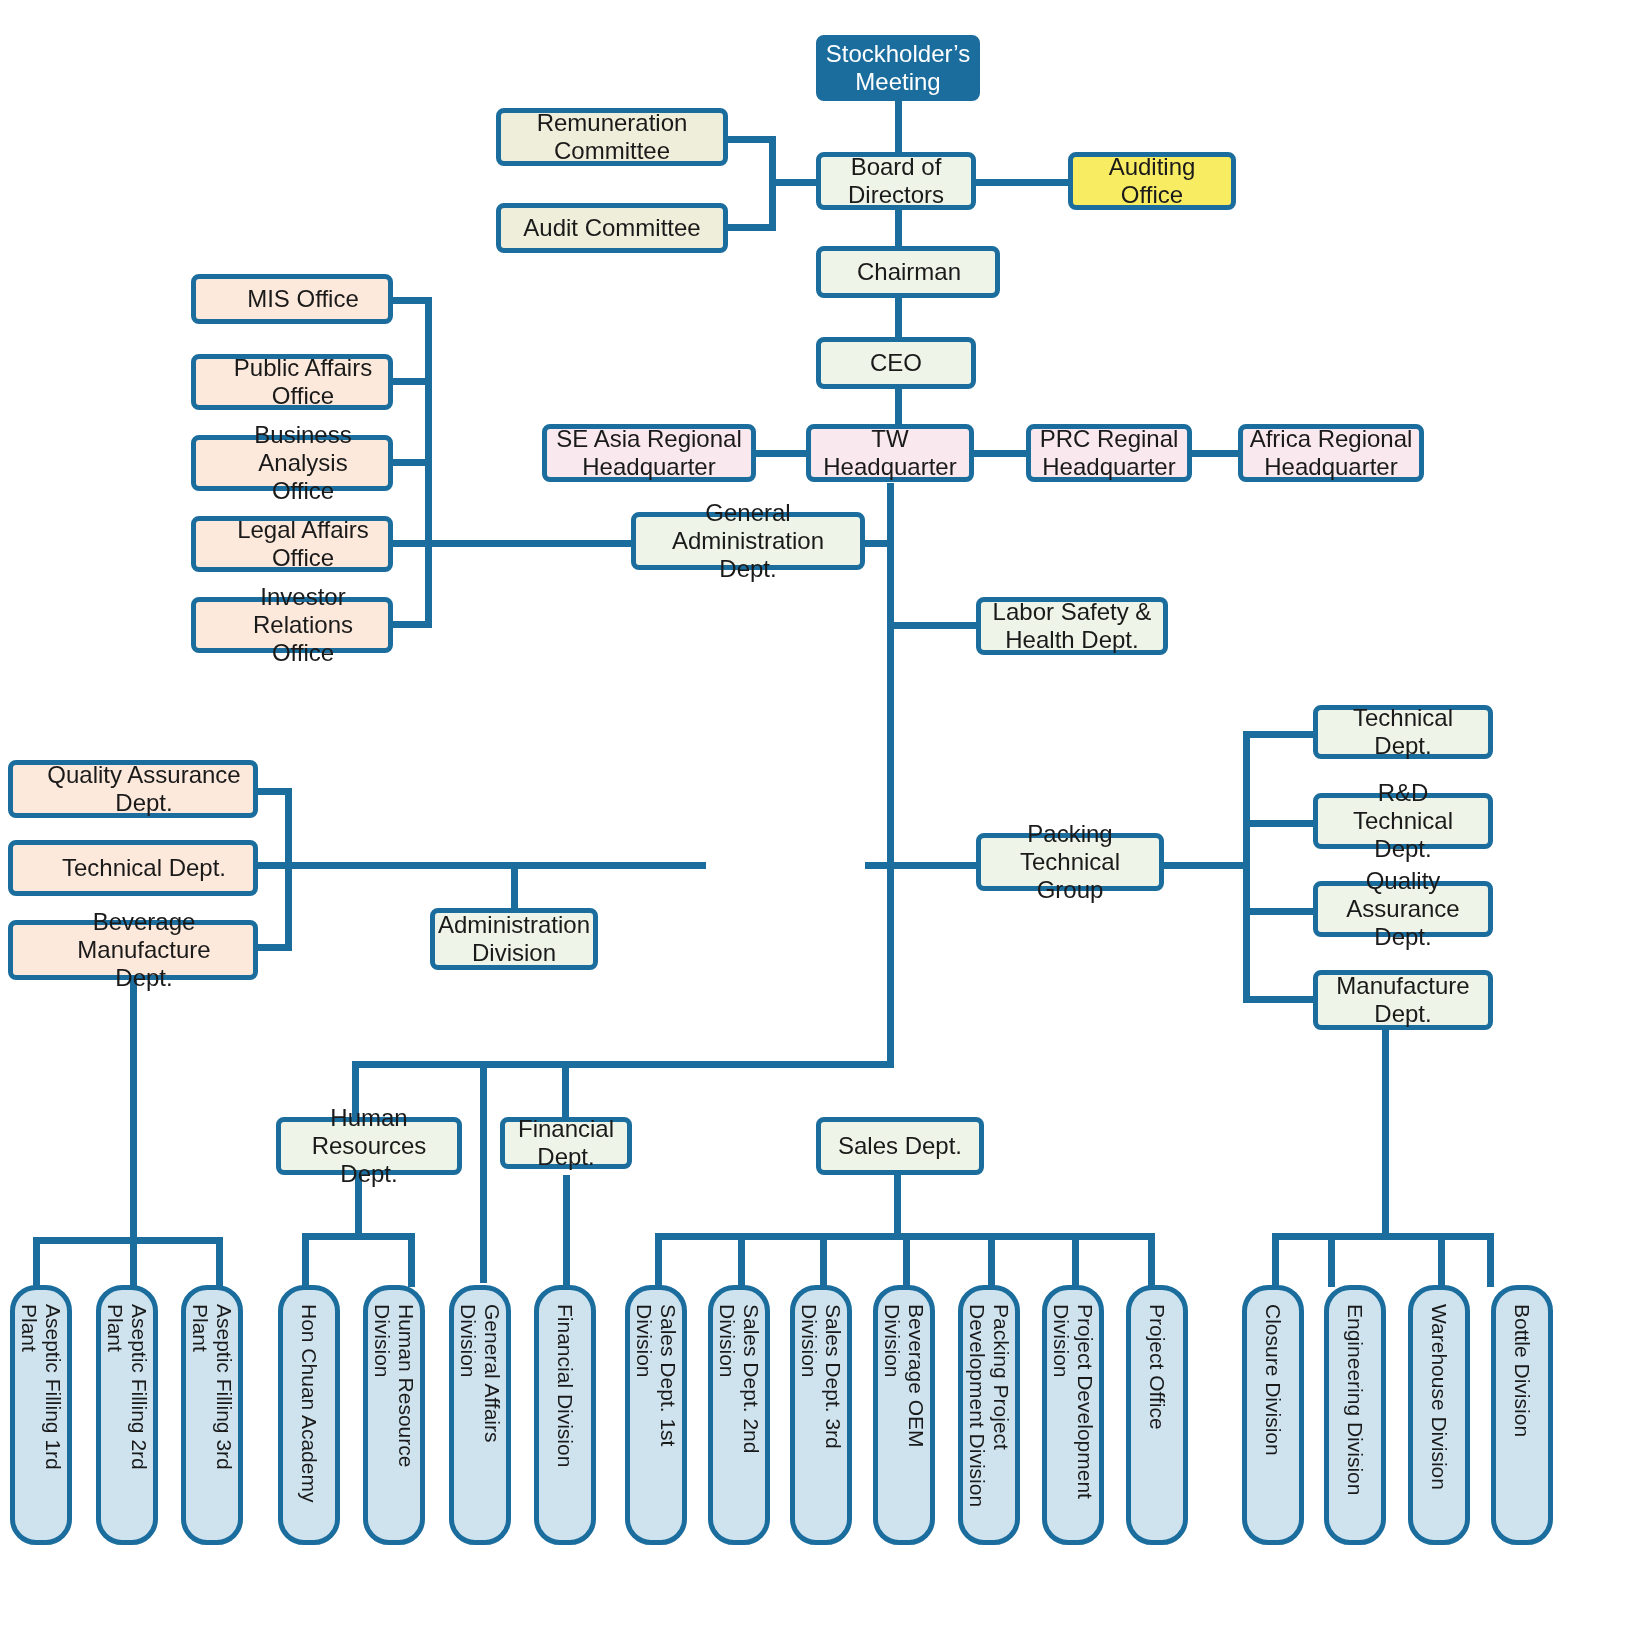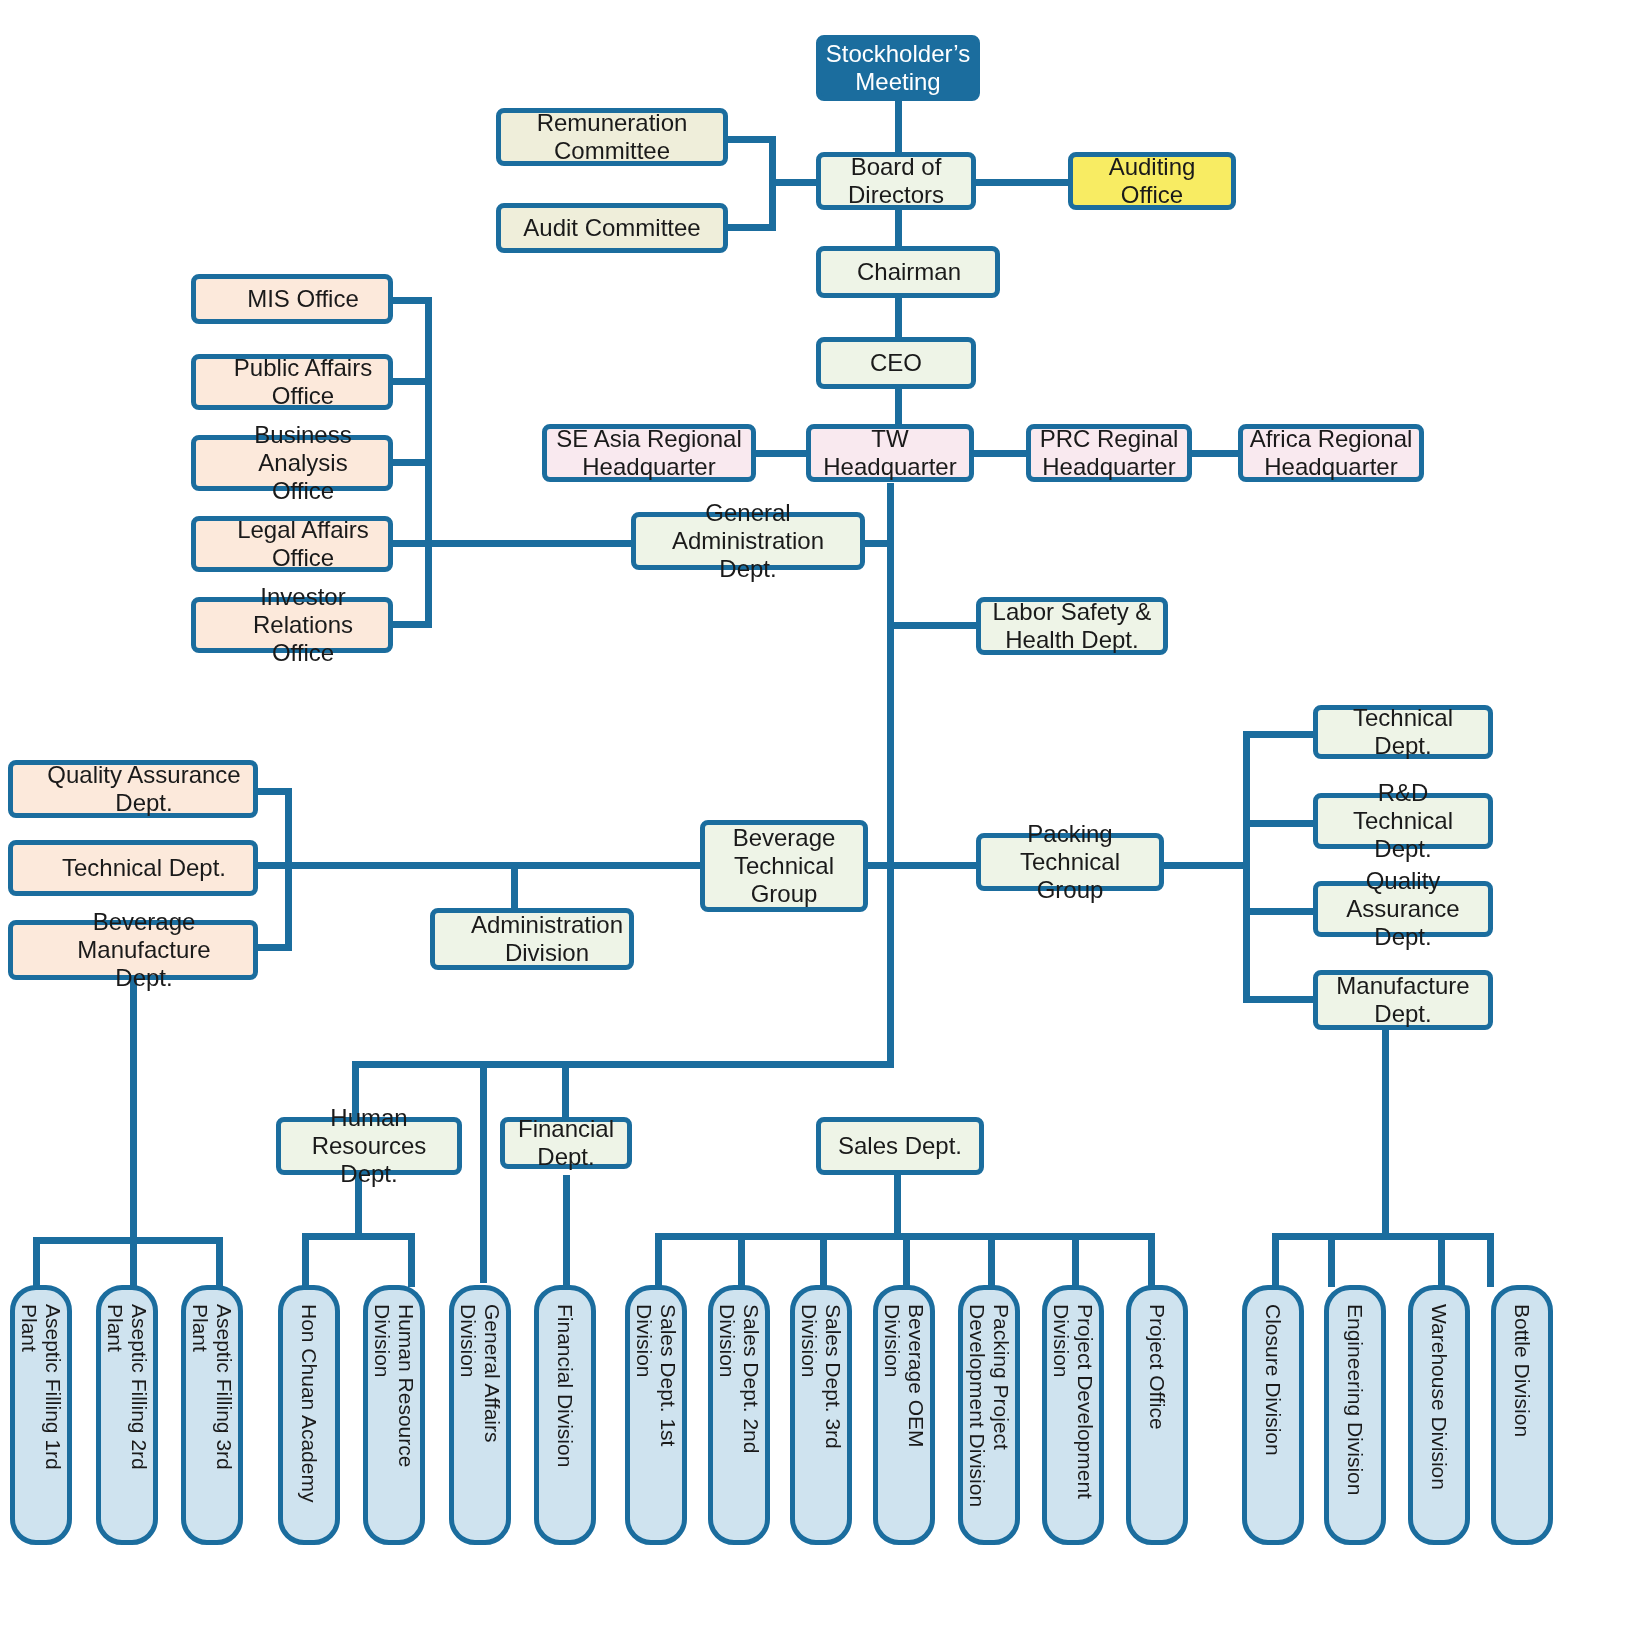--- a/index.html
+++ b/index.html
@@ -232,27 +232,24 @@
   </div>
 
   <div class="node t-peach" style="left:8px; top:840px; width:250px; height:56px;">
     <span>Technical Dept.</span>
   </div>
 
   <div class="node t-peach" style="left:8px; top:920px; width:250px; height:60px;">
     <span>Beverage Manufacture<br>Dept.</span>
   </div>
 
-  <div class="node t-mint" style="left:430px; top:908px; width:204px; height:62px;justify-content:flex-end;">
+  <div class="node t-mint" style="left:430px; top:908px; width:168px; height:62px;">
     <span>Administration<br>Division</span>
   </div>
 
-  <div class="node t-mint" style="left:700px; top:820px; width:168px; height:92px;">
-    <span>Beverage<br>Technical<br>Group</span>
-  </div>
 
   <div class="node t-mint" style="left:976px; top:833px; width:188px; height:58px;">
     <span>Packing<br>Technical Group</span>
   </div>
 
   <div class="node t-mint" style="left:1313px; top:705px; width:180px; height:54px;">
     <span>Technical Dept.</span>
   </div>
 
   <div class="node t-mint" style="left:1313px; top:793px; width:180px; height:56px;">

